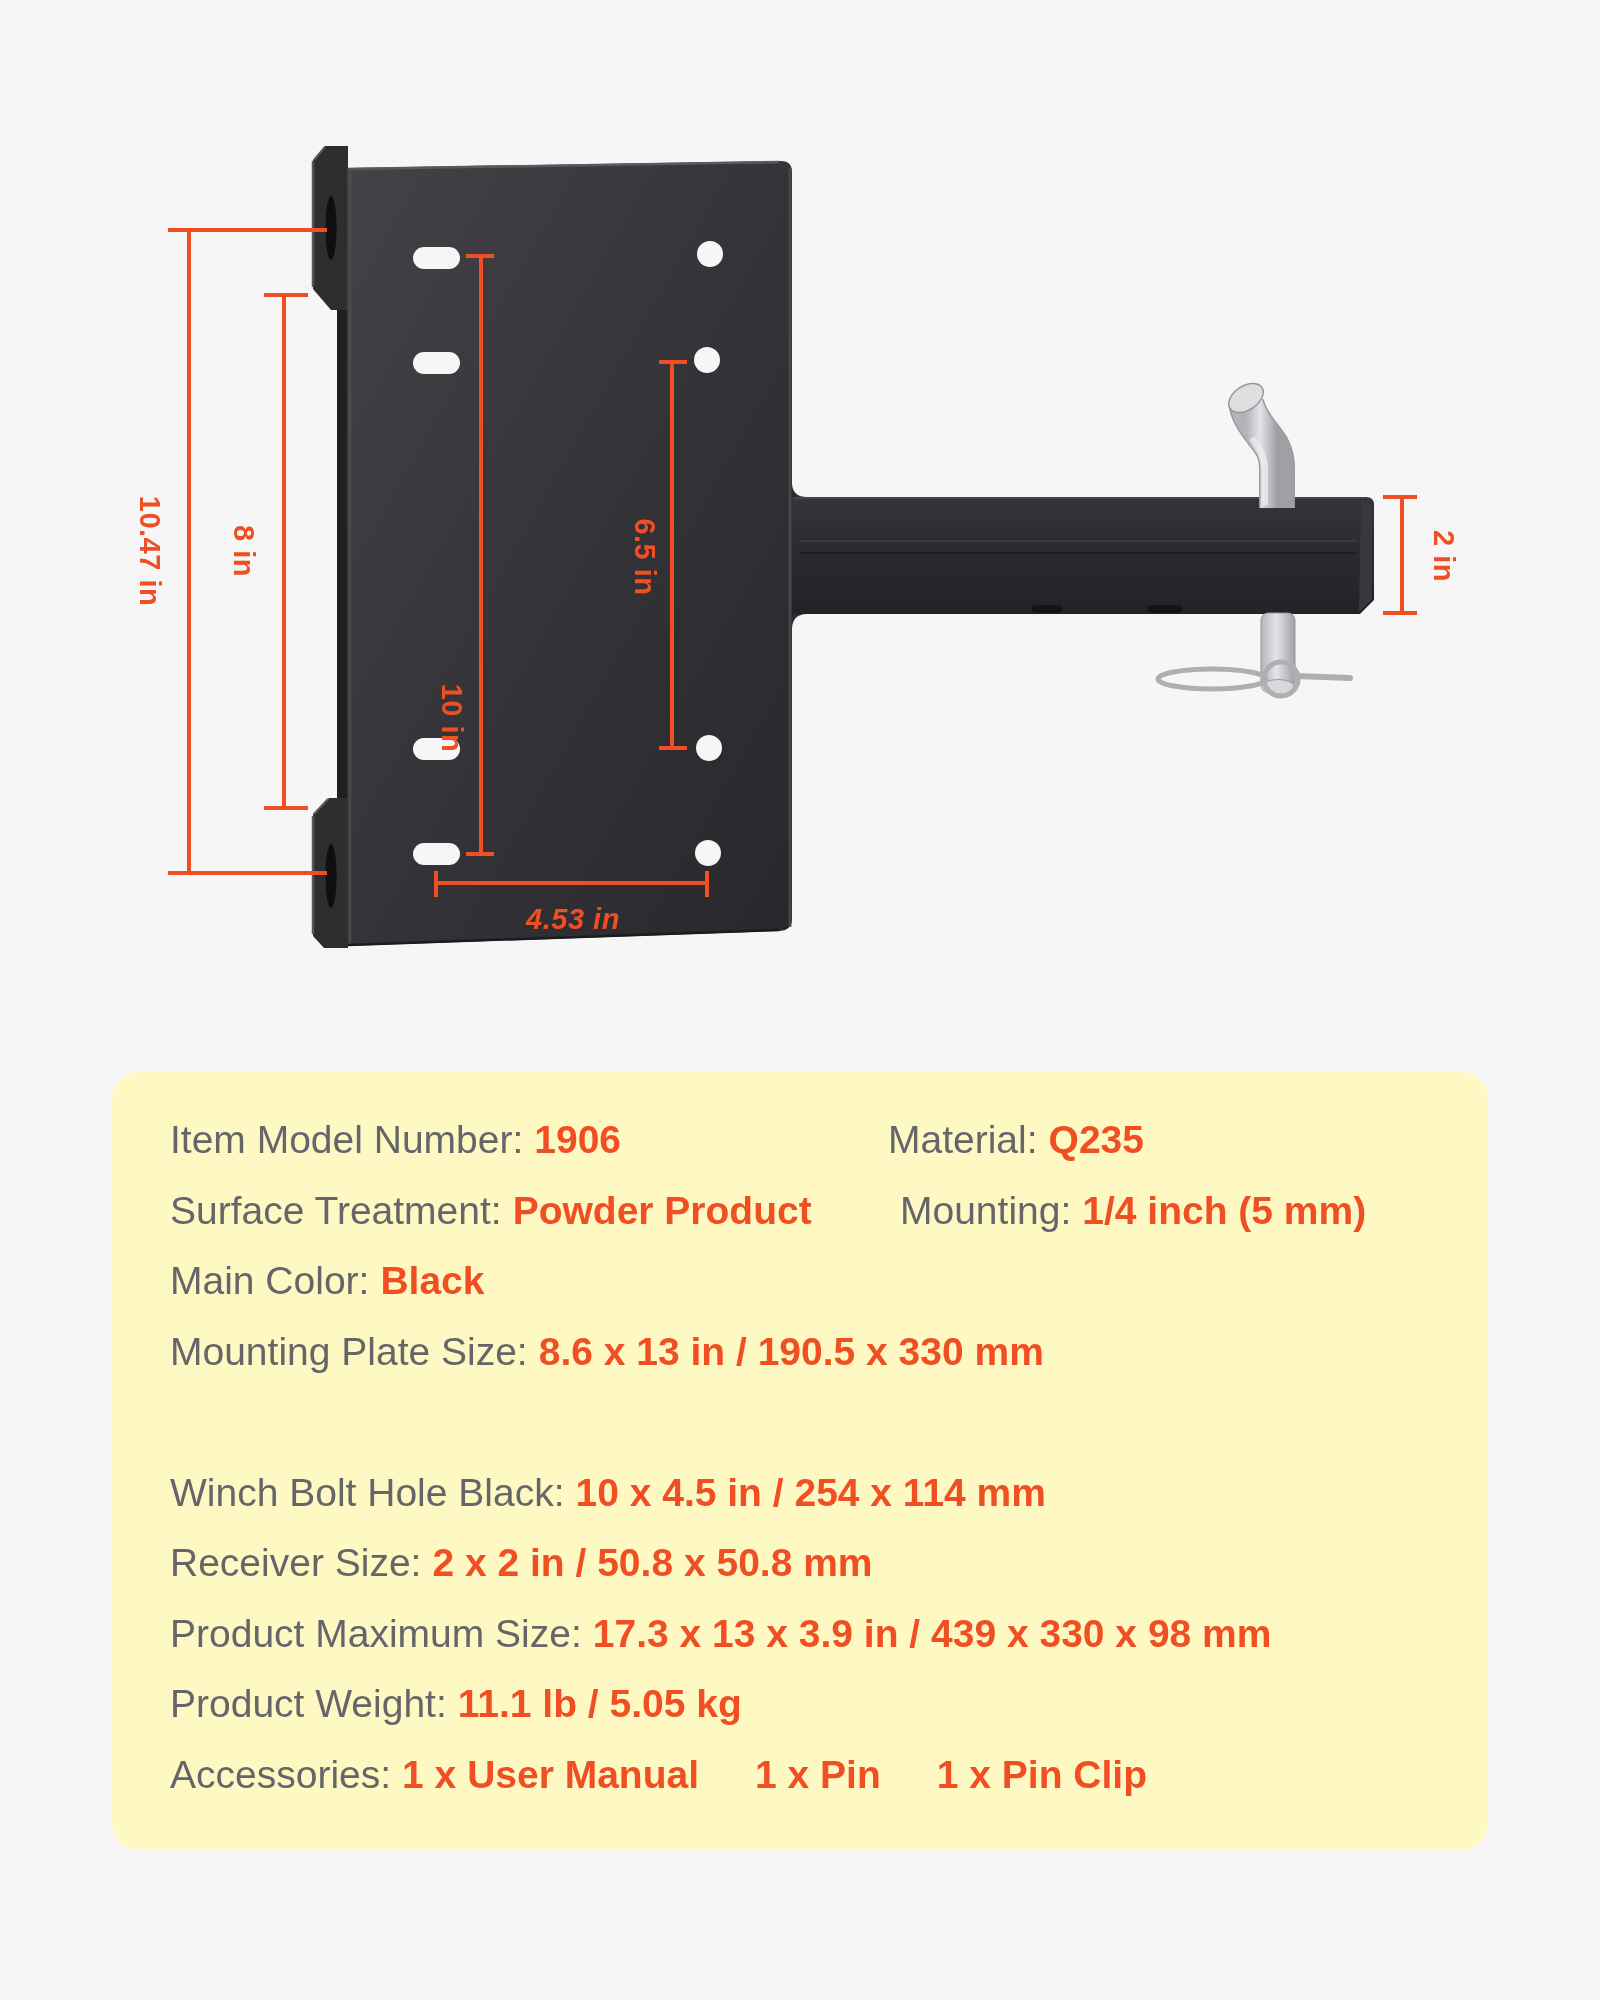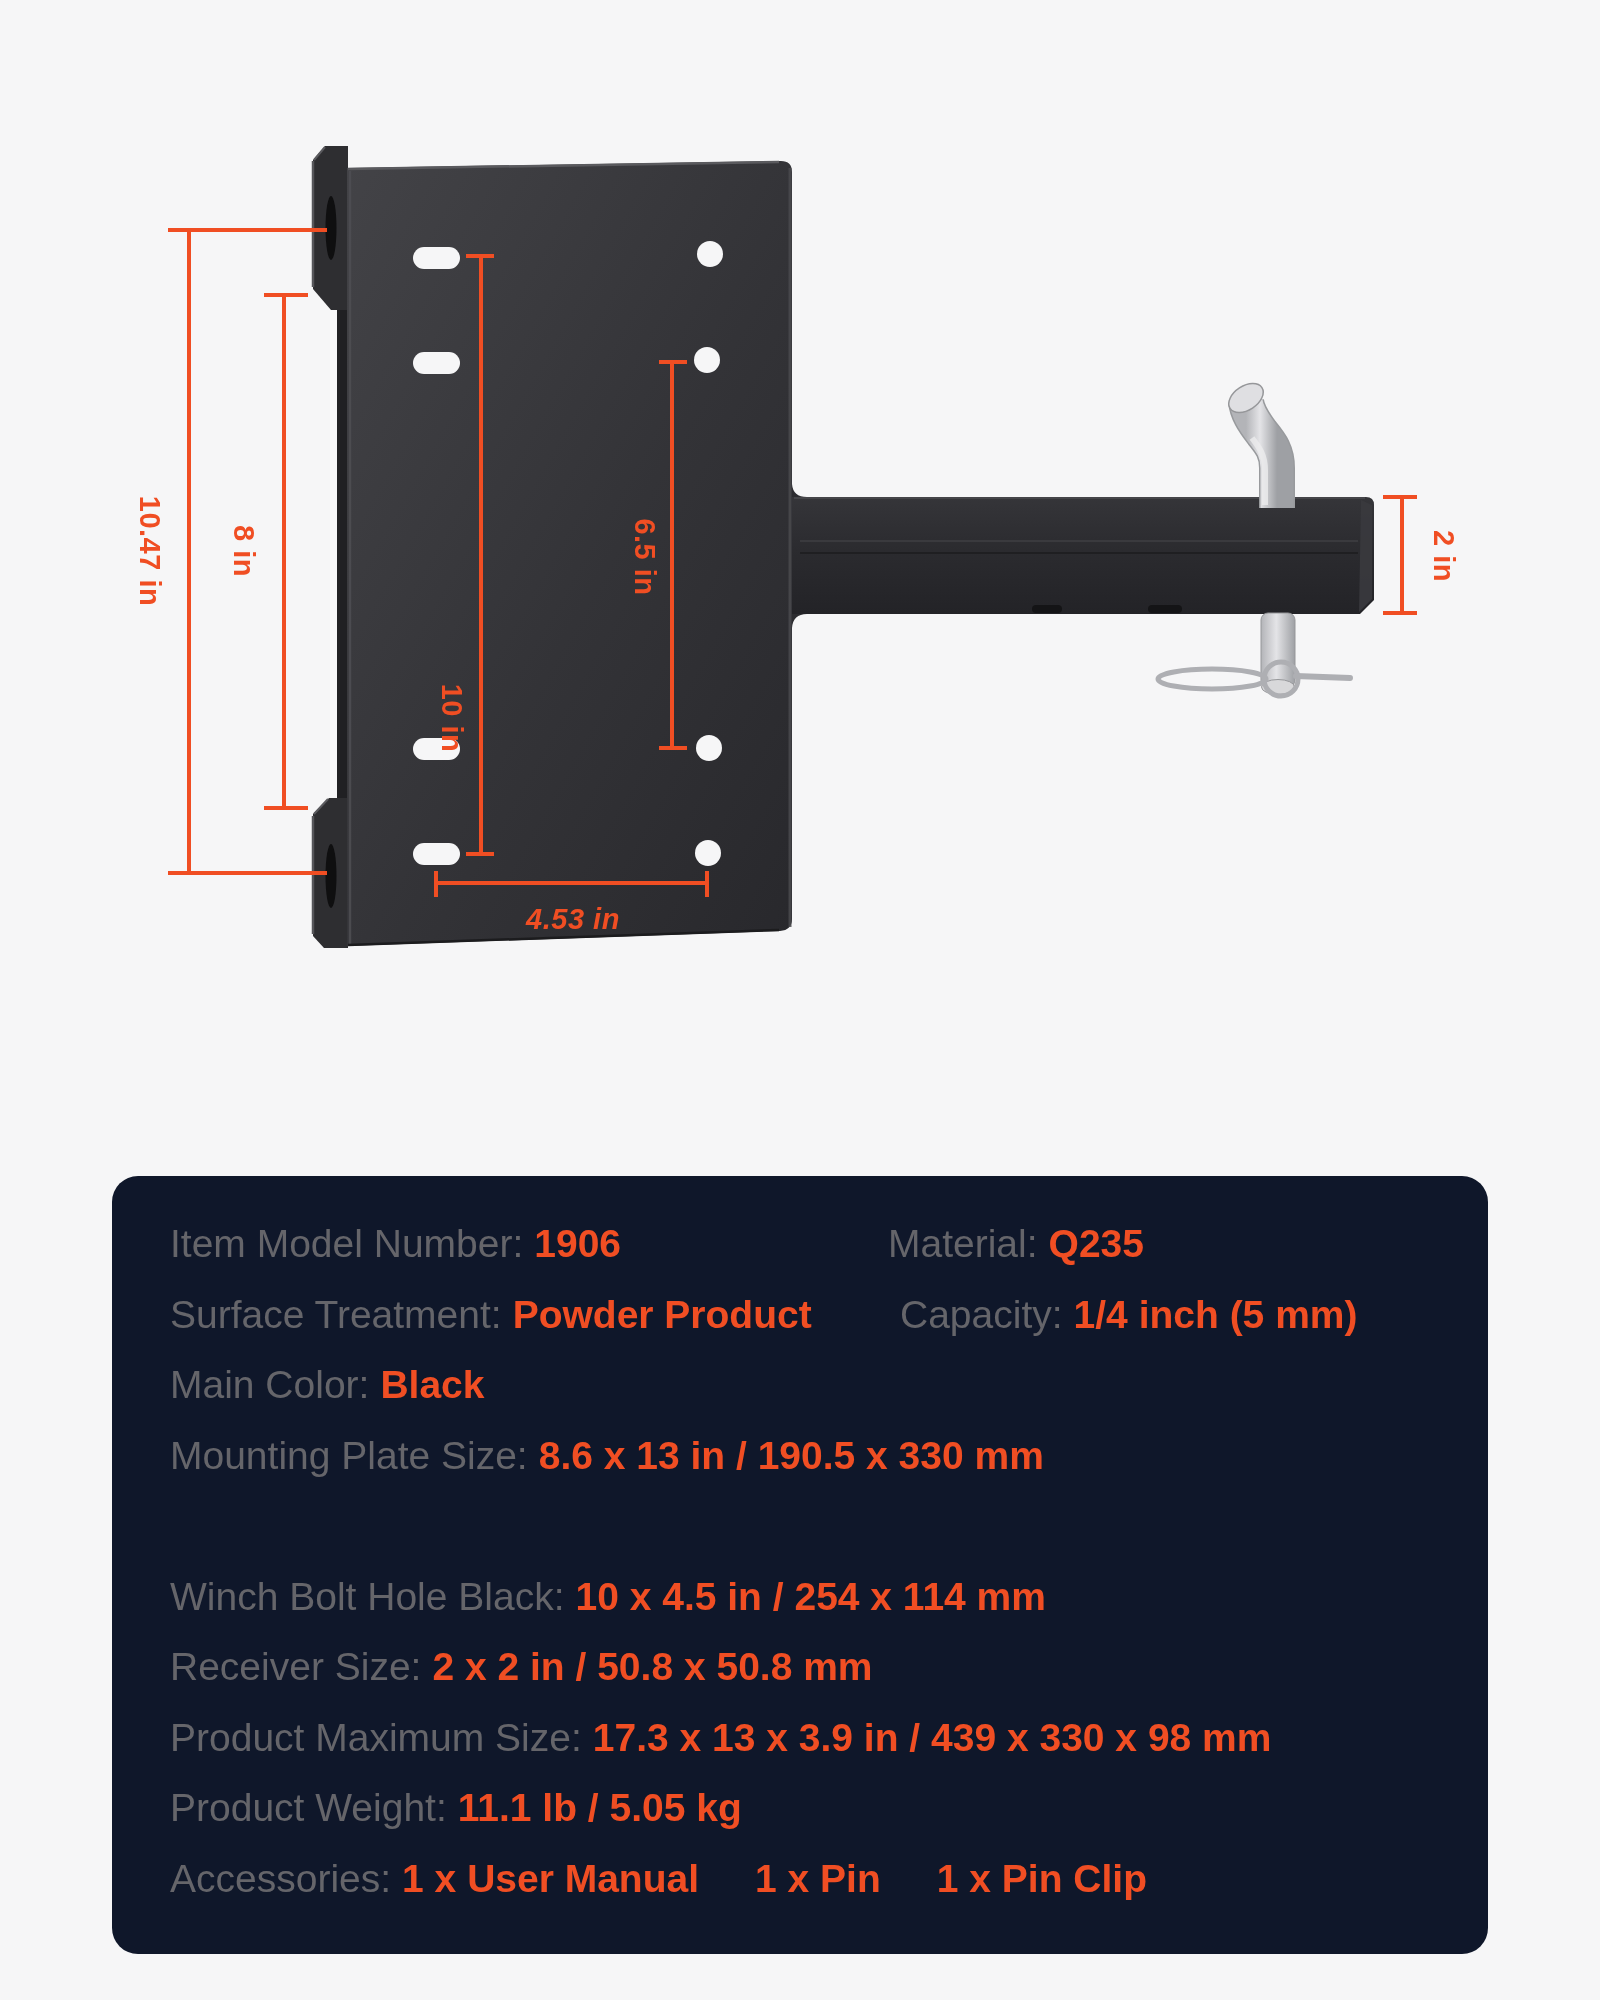--- a/index.html
+++ b/index.html
@@ -9,22 +9,22 @@
     font-family:"Liberation Sans", sans-serif;
   }
   .stage{position:absolute;left:0;top:0;width:1600px;height:1080px;}
   .stage svg{position:absolute;left:0;top:0;}
   .dim-label{
     position:absolute;color:#F04E23;font-size:29px;font-weight:600;
     text-align:center;white-space:nowrap;letter-spacing:.5px;
   }
   .rot{transform:rotate(90deg);transform-origin:50% 50%;}
   .spec-card{
-    position:absolute;left:112px;top:1176px;width:1376px;height:778px;
-    background:#0f172a;border-radius:26px;
+    position:absolute;left:112px;top:1072px;width:1376px;height:778px;
+    background:#fef9c3;border-radius:26px;
   }
   .spec-row{
     position:absolute;left:58px;right:40px;height:48px;line-height:48px;
     font-size:39px;white-space:nowrap;
   }
   .spec-label{color:#65656A;font-weight:400;margin-right:11px;}
   .spec-value{color:#F04E23;font-weight:700;}
   .col2{position:absolute;left:718px;top:0;}
   .col2b{position:absolute;left:730px;top:0;}
   .acc-gap{margin-right:56px;}
@@ -156,21 +156,21 @@
   <div class="dim-label" style="left:493px;top:899px;width:160px;height:40px;line-height:40px;font-style:italic;">4.53 in</div>
 </div>
 
 <div class="spec-card">
   <div class="spec-row" style="top:44px;">
     <span class="spec-label">Item Model Number:</span><span class="spec-value">1906</span>
     <span class="col2"><span class="spec-label">Material:</span><span class="spec-value">Q235</span></span>
   </div>
   <div class="spec-row" style="top:115px;">
     <span class="spec-label">Surface Treatment:</span><span class="spec-value">Powder Product</span>
-    <span class="col2b"><span class="spec-label">Capacity:</span><span class="spec-value">1/4 inch (5 mm)</span></span>
+    <span class="col2b"><span class="spec-label">Mounting:</span><span class="spec-value">1/4 inch (5 mm)</span></span>
   </div>
   <div class="spec-row" style="top:185px;">
     <span class="spec-label">Main Color:</span><span class="spec-value">Black</span>
   </div>
   <div class="spec-row" style="top:256px;">
     <span class="spec-label">Mounting Plate Size:</span><span class="spec-value">8.6 x 13 in / 190.5 x 330 mm</span>
   </div>
   <div class="spec-row" style="top:397px;">
     <span class="spec-label">Winch Bolt Hole Black:</span><span class="spec-value">10 x 4.5 in / 254 x 114 mm</span>
   </div>

